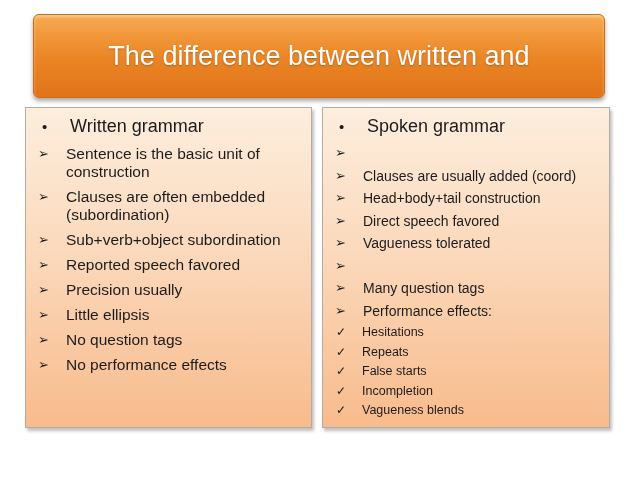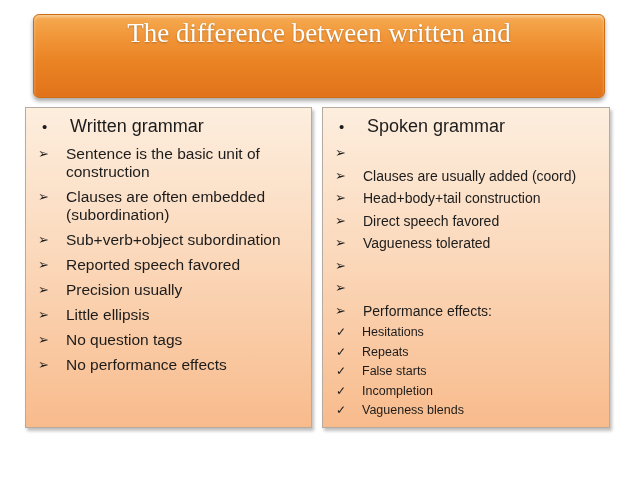--- a/index.html
+++ b/index.html
@@ -26,23 +26,23 @@
       var(--title-gradient-top, #f6ab52) 0%,
       #f1973a 25%,
       #ea8424 55%,
       var(--title-gradient-bottom, #e1731a) 100%);
     box-shadow: 0 3px 4px rgba(0,0,0,0.35), inset 0 2px 3px rgba(255,255,255,0.40);
     color: var(--title-text, #ffffff);
     text-align: center;
     font-size: 27px;
     line-height: 36px;
     display: flex;
+    flex-direction: column;
     justify-content: center;
     text-shadow: 0 1px 2px rgba(0,0,0,0.25);
-    font-family: Liberation Serif, serif;
   }
   
   .content-box {
     position: absolute;
     top: 107px; height: 321px;
     box-sizing: border-box;
     border: 1px solid var(--box-border, #b6aba1);
     background: linear-gradient(180deg,
       var(--box-gradient-top, #fdeede) 0%,
       #fbd9bc 45%,
@@ -141,20 +141,21 @@
       </div>
       <div class="row arrow">
         <span class="marker">➢</span>
         <span class="text">Vagueness tolerated</span>
       </div>
       <div class="row arrow">
         <span class="marker">➢</span>
       </div>
       <div class="row arrow">
         <span class="marker">➢</span>
+        <span class="text">Many question tags</span>
       </div>
       <div class="row arrow">
         <span class="marker">➢</span>
         <span class="text">Performance effects:</span>
       </div>
       <div class="row check">
         <span class="marker">✓</span>
         <span class="text">Hesitations</span>
       </div>
       <div class="row check">

